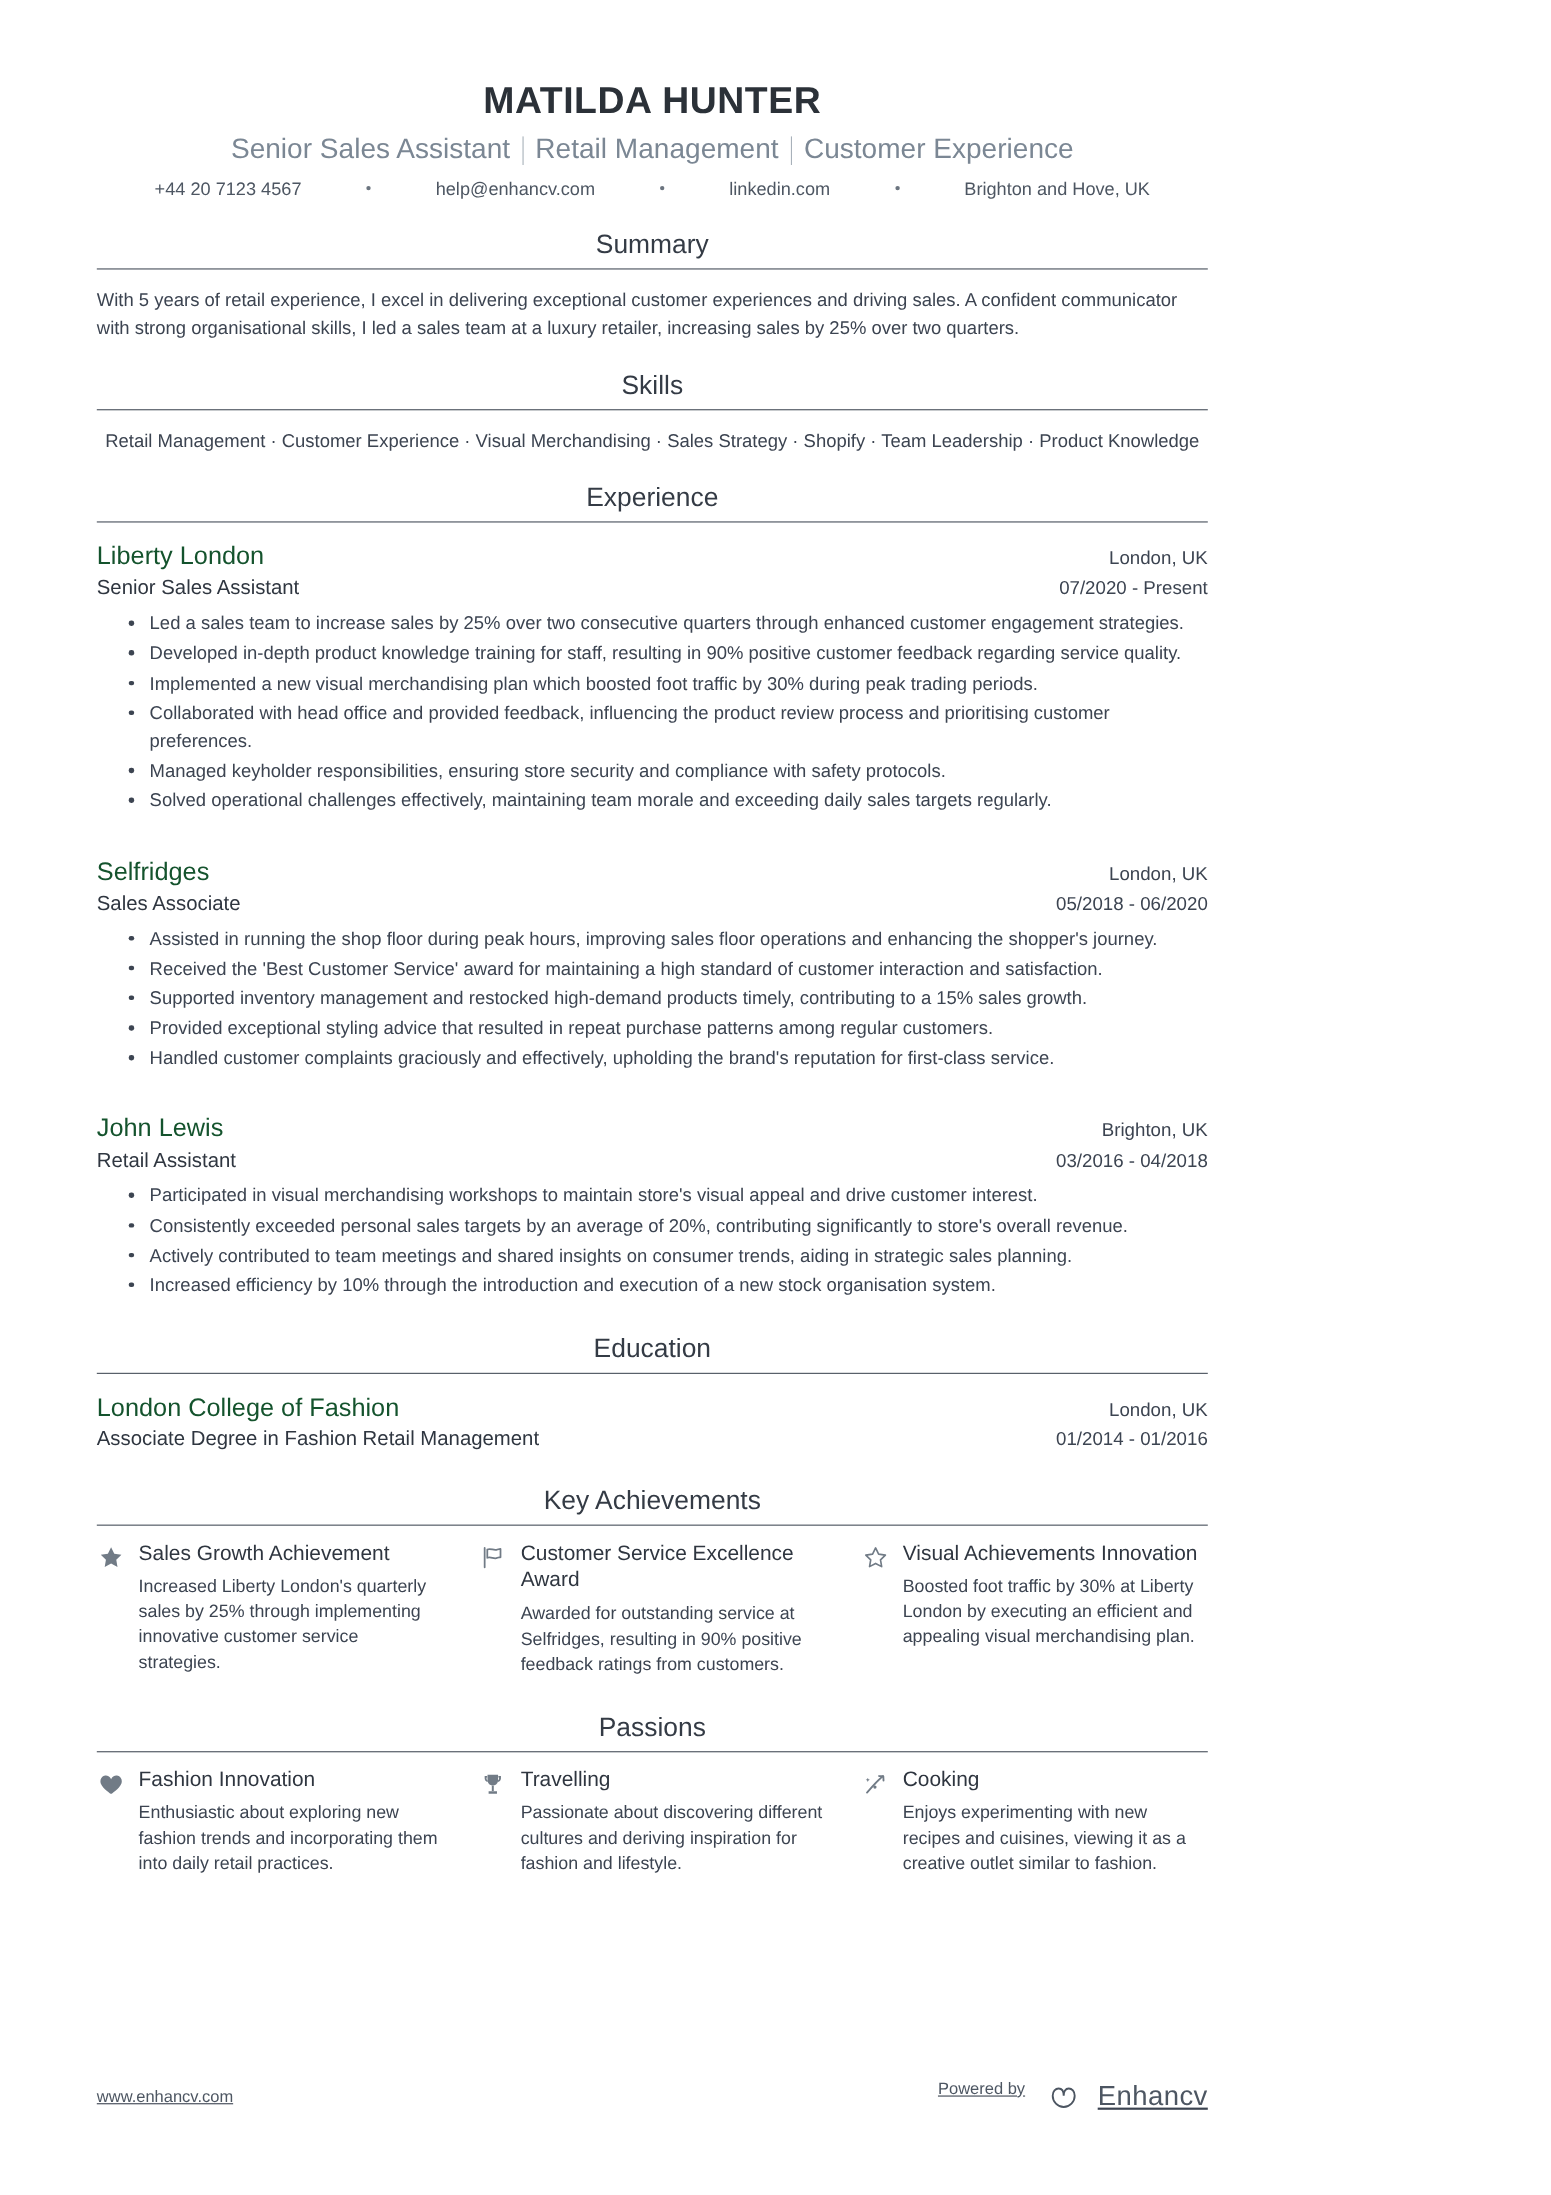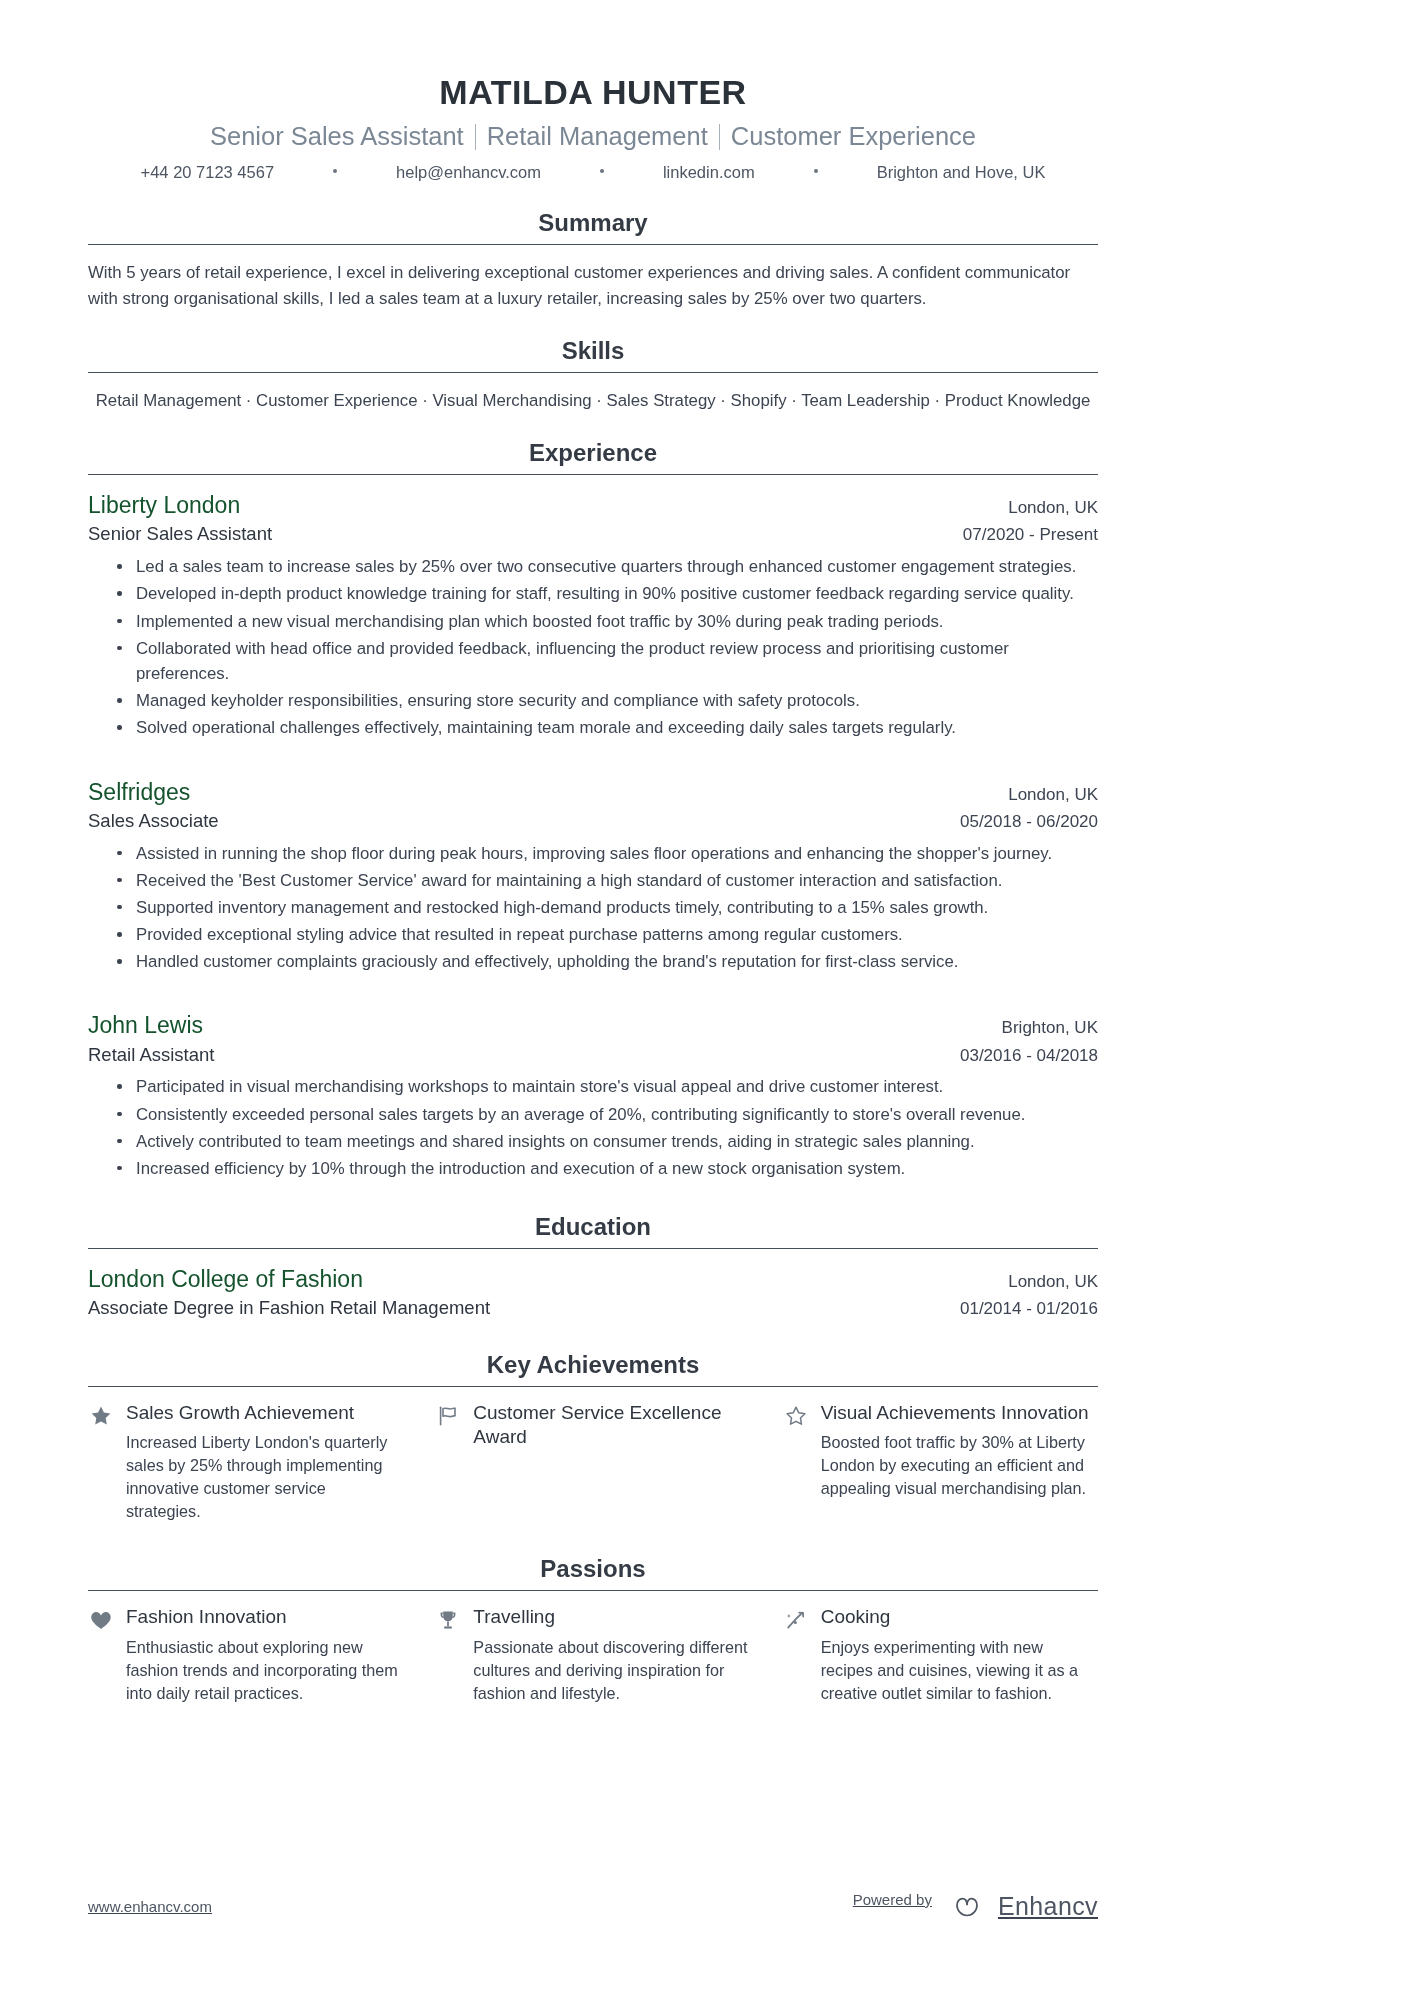--- a/index.html
+++ b/index.html
@@ -71,21 +71,21 @@
     position: relative;
     top: -1px;
   }
 
   
   .section { margin-top: 26px; }
 
   .section-title {
     text-align: center;
     font-size: 24px;
-    font-weight: 700;
+    font-weight: 400;
     color: #343b45;
     padding-bottom: 7px;
   }
 
   .rule {
     height: 1px;
     background: #474f5a;
     width: 100%;
   }
 
@@ -363,20 +363,21 @@
 
       <div class="col-item">
         <span class="col-icon">
           <svg width="24" height="24" viewBox="0 0 24 24" fill="none" stroke="#717b86" stroke-width="1.6" stroke-linecap="round" stroke-linejoin="round">
             <path d="M4.6 3.2v17.6"></path>
             <path d="M7 4.6c3.2-1.6 6 1.6 9.2 0 1.2-.6 2-.1 2.8-.5v7.6c-.8.4-1.6-.1-2.8.5-3.2 1.6-6-1.6-9.2 0V4.6z"></path>
           </svg>
         </span>
         <div class="col-text">
           <div class="col-title">Customer Service Excellence Award</div>
+          <div class="col-desc">Awarded for outstanding service at Selfridges, resulting in 90% positive feedback ratings from customers.</div>
         </div>
       </div>
 
       <div class="col-item">
         <span class="col-icon">
           <svg width="24" height="24" viewBox="0 0 24 24" fill="none" stroke="#717b86" stroke-width="1.5" stroke-linejoin="round">
             <path d="M12 3.2l2.75 5.6 6.15.9-4.45 4.35 1.05 6.15L12 17.3l-5.5 2.9 1.05-6.15L3.1 9.7l6.15-.9L12 3.2z"></path>
           </svg>
         </span>
         <div class="col-text">

